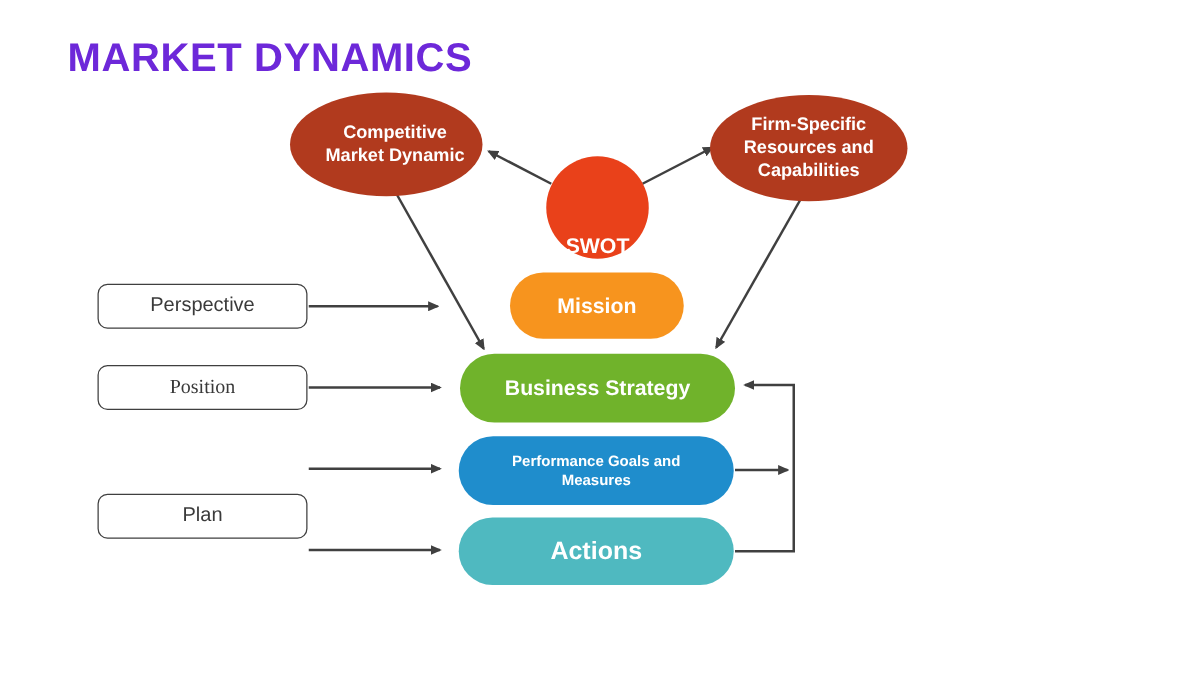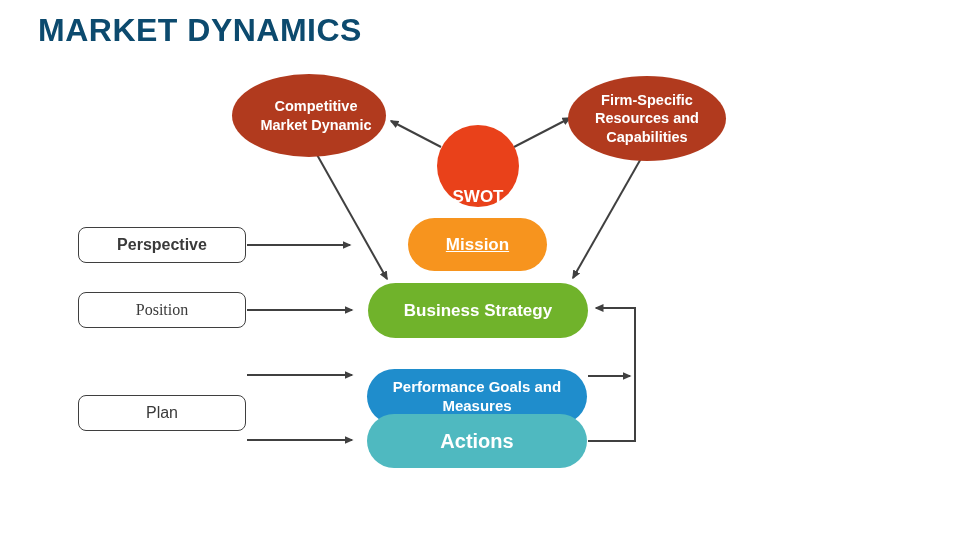--- a/index.html
+++ b/index.html
@@ -10,23 +10,23 @@
     position: relative;
     overflow: hidden;
   }
   .canvas { position: absolute; inset: 0; width: 960px; height: 540px; }
 
   .slide-title {
     position: absolute;
     left: 38px; top: 12px;
     font-size: 32px;
     font-weight: 700;
-    color: #0c4a6e;
+    color: #6d28d9;
     letter-spacing: 0.5px;
-    margin: 0;
+    margin: 16px;
   }
 
   svg.connectors {
     position: absolute; inset: 0;
     width: 960px; height: 540px;
     pointer-events: none;
   }
 
   .node {
     position: absolute;
@@ -47,38 +47,38 @@
 
   .circle-swot {
     left: 437px; top: 125px; width: 82px; height: 82px;
     border-radius: 50%;
     background: #e9411a;
     font-size: 17px;
     align-items: flex-end;
   }
 
   .pill { border-radius: 28px; }
-  .pill-mission   { left: 408px; top: 218px; width: 139px; height: 53px; background: #f7941e; font-size: 17px; text-decoration: underline; }
+  .pill-mission   { left: 408px; top: 218px; width: 139px; height: 53px; background: #f7941e; font-size: 17px; }
   .pill-strategy  { left: 368px; top: 283px; width: 220px; height: 55px; background: #70b32b; font-size: 17px; }
-  .pill-goals     { left: 367px; top: 349px; width: 220px; height: 55px; background: #1f8dcc; font-size: 15px; margin-top: 20px; }
+  .pill-goals     { left: 367px; top: 349px; width: 220px; height: 55px; background: #1f8dcc; font-size: 12px; }
   .pill-goals .lbl { width: 175px; }
   .pill-actions   { left: 367px; top: 414px; width: 220px; height: 54px; background: #4fb9c0; font-size: 20px; }
 
   .side-box {
     position: absolute;
     left: 78px; width: 168px; height: 36px;
     background: #ffffff;
     border: 1.5px solid #3f3f3f;
     border-radius: 8px;
     display: flex; align-items: center; justify-content: center;
     color: #3a3a3a;
     font-size: 16px;
     box-sizing: border-box;
   }
-  .side-box-0 { top: 227px; font-weight: bold; }
+  .side-box-0 { top: 227px; }
   .side-box-1 { top: 292px; font-family: Liberation Serif, serif; }
   .side-box-2 { top: 357px; margin-top: 38px; }
   .side-box-3 { top: 422px; }
 </style>
 </head>
 <body>
 
 <div class="canvas">
 
   <h1 class="slide-title">MARKET DYNAMICS</h1>

